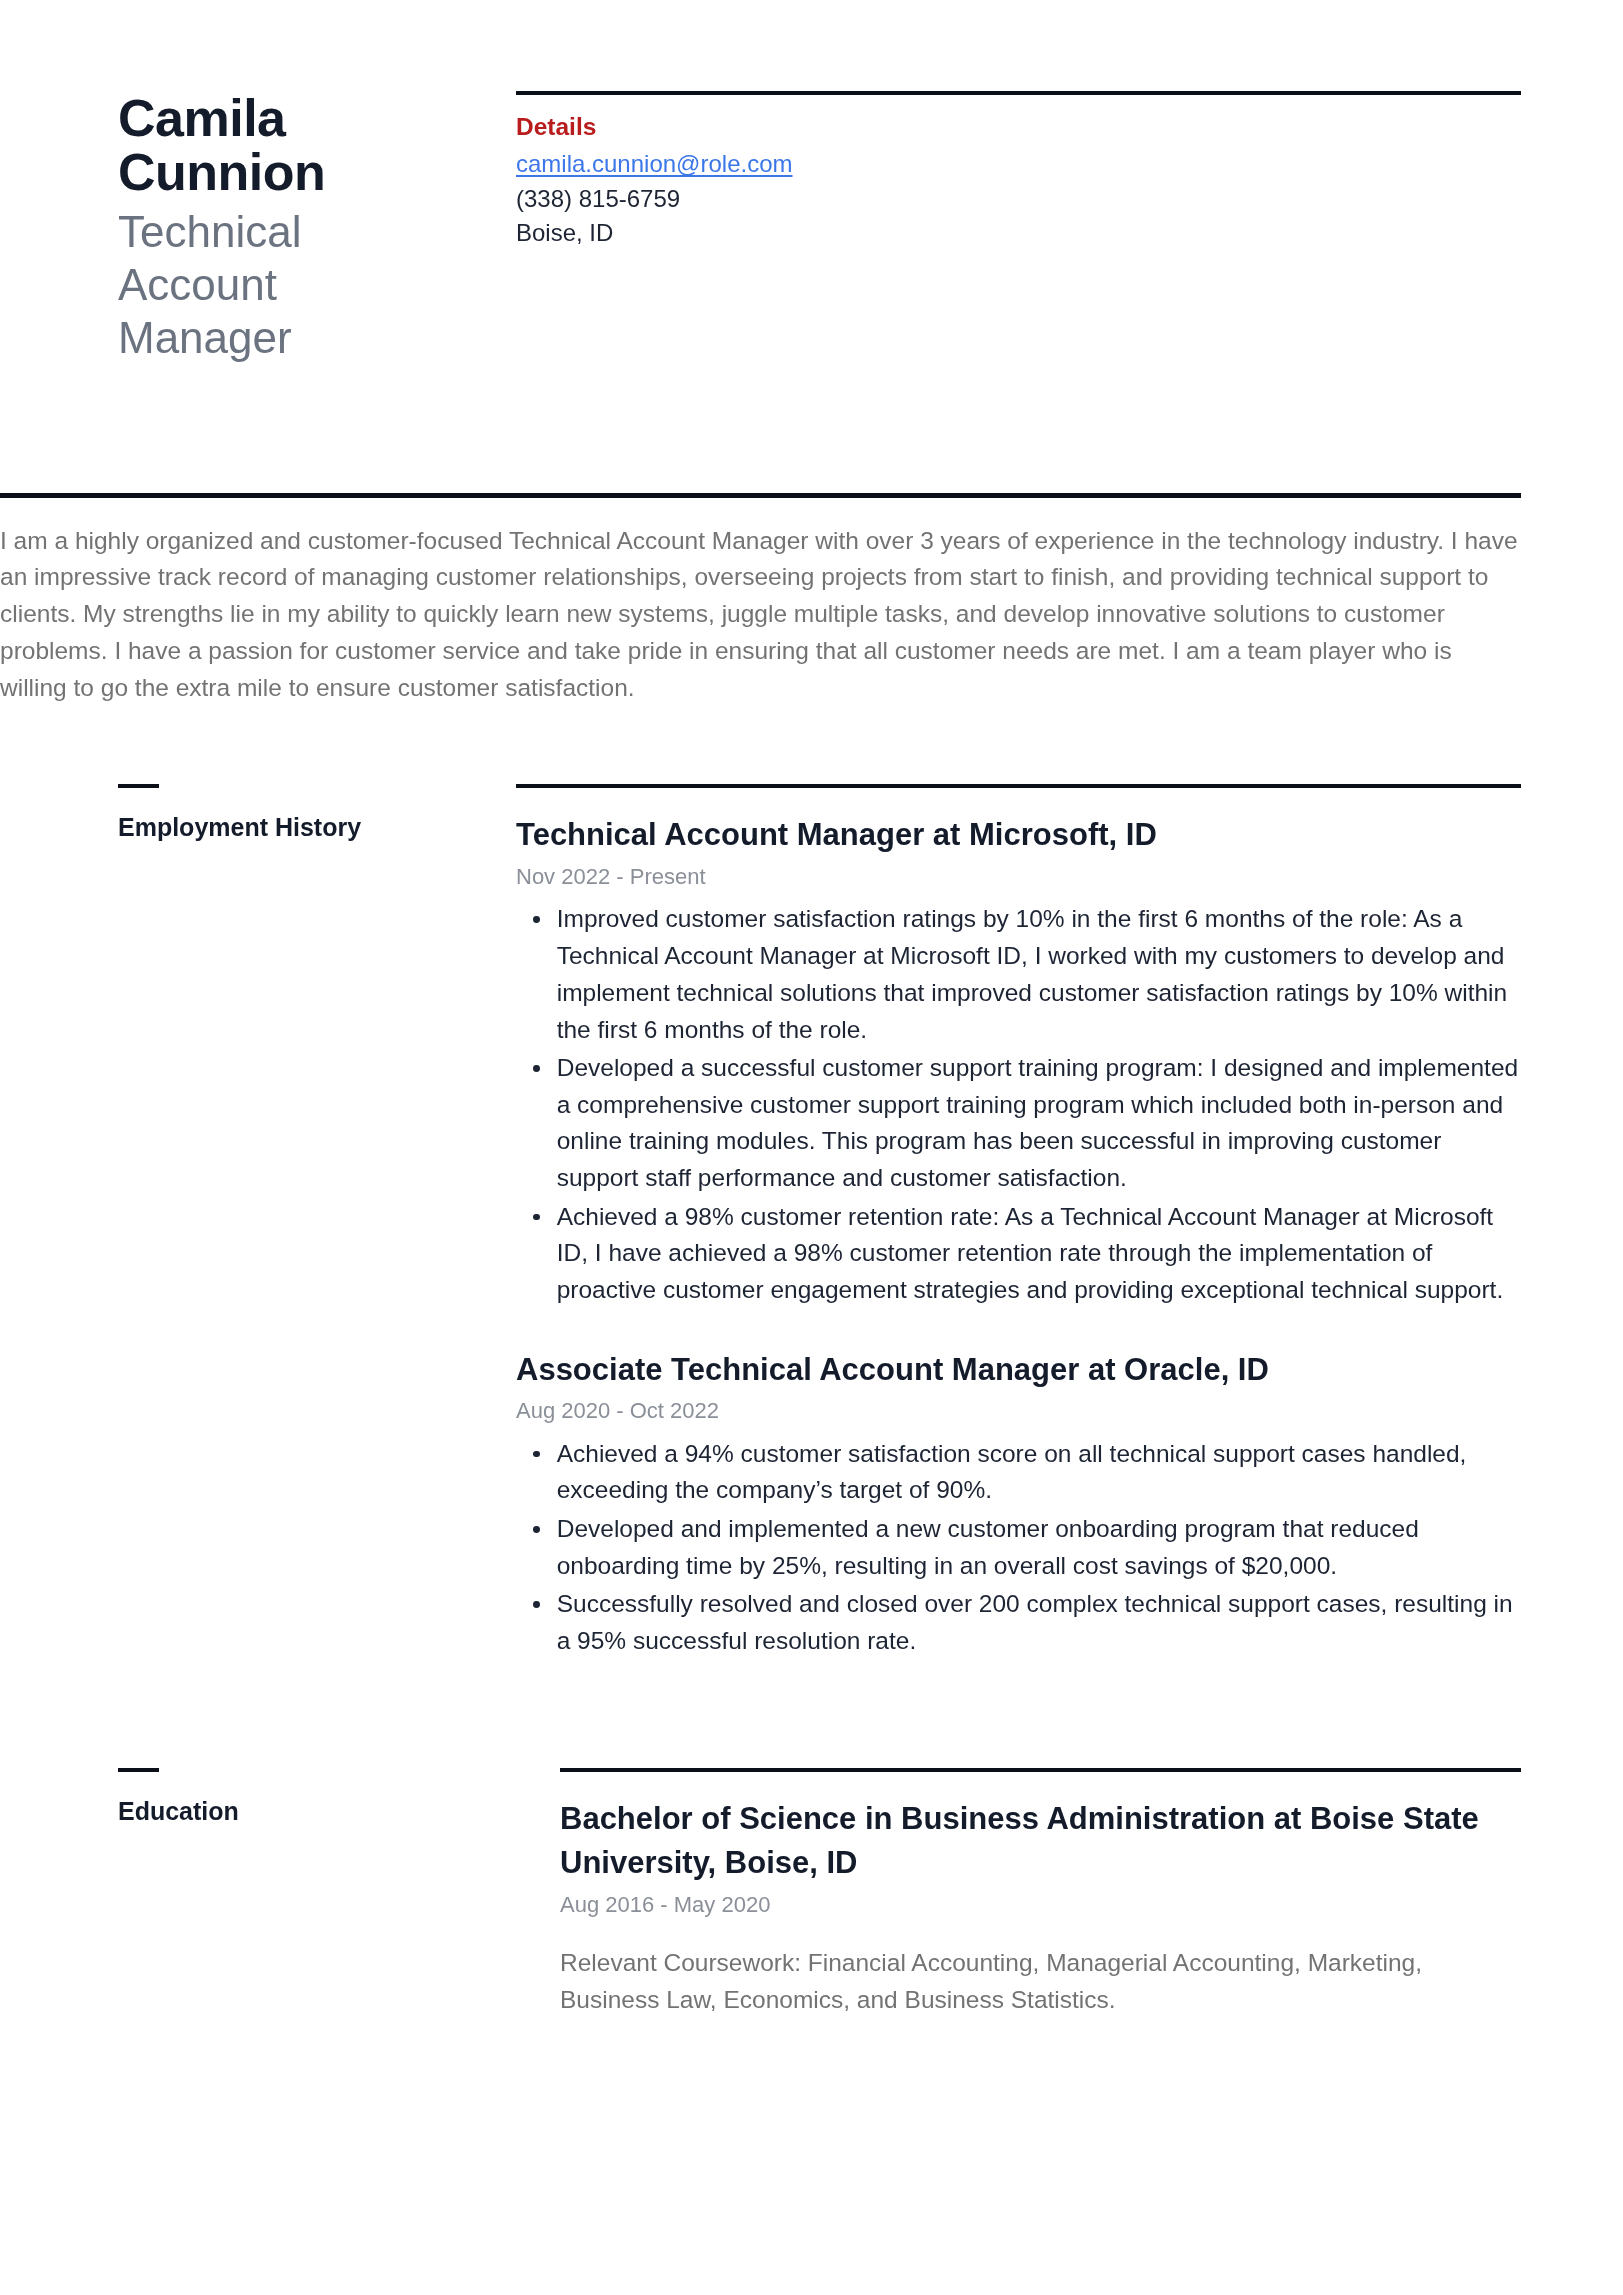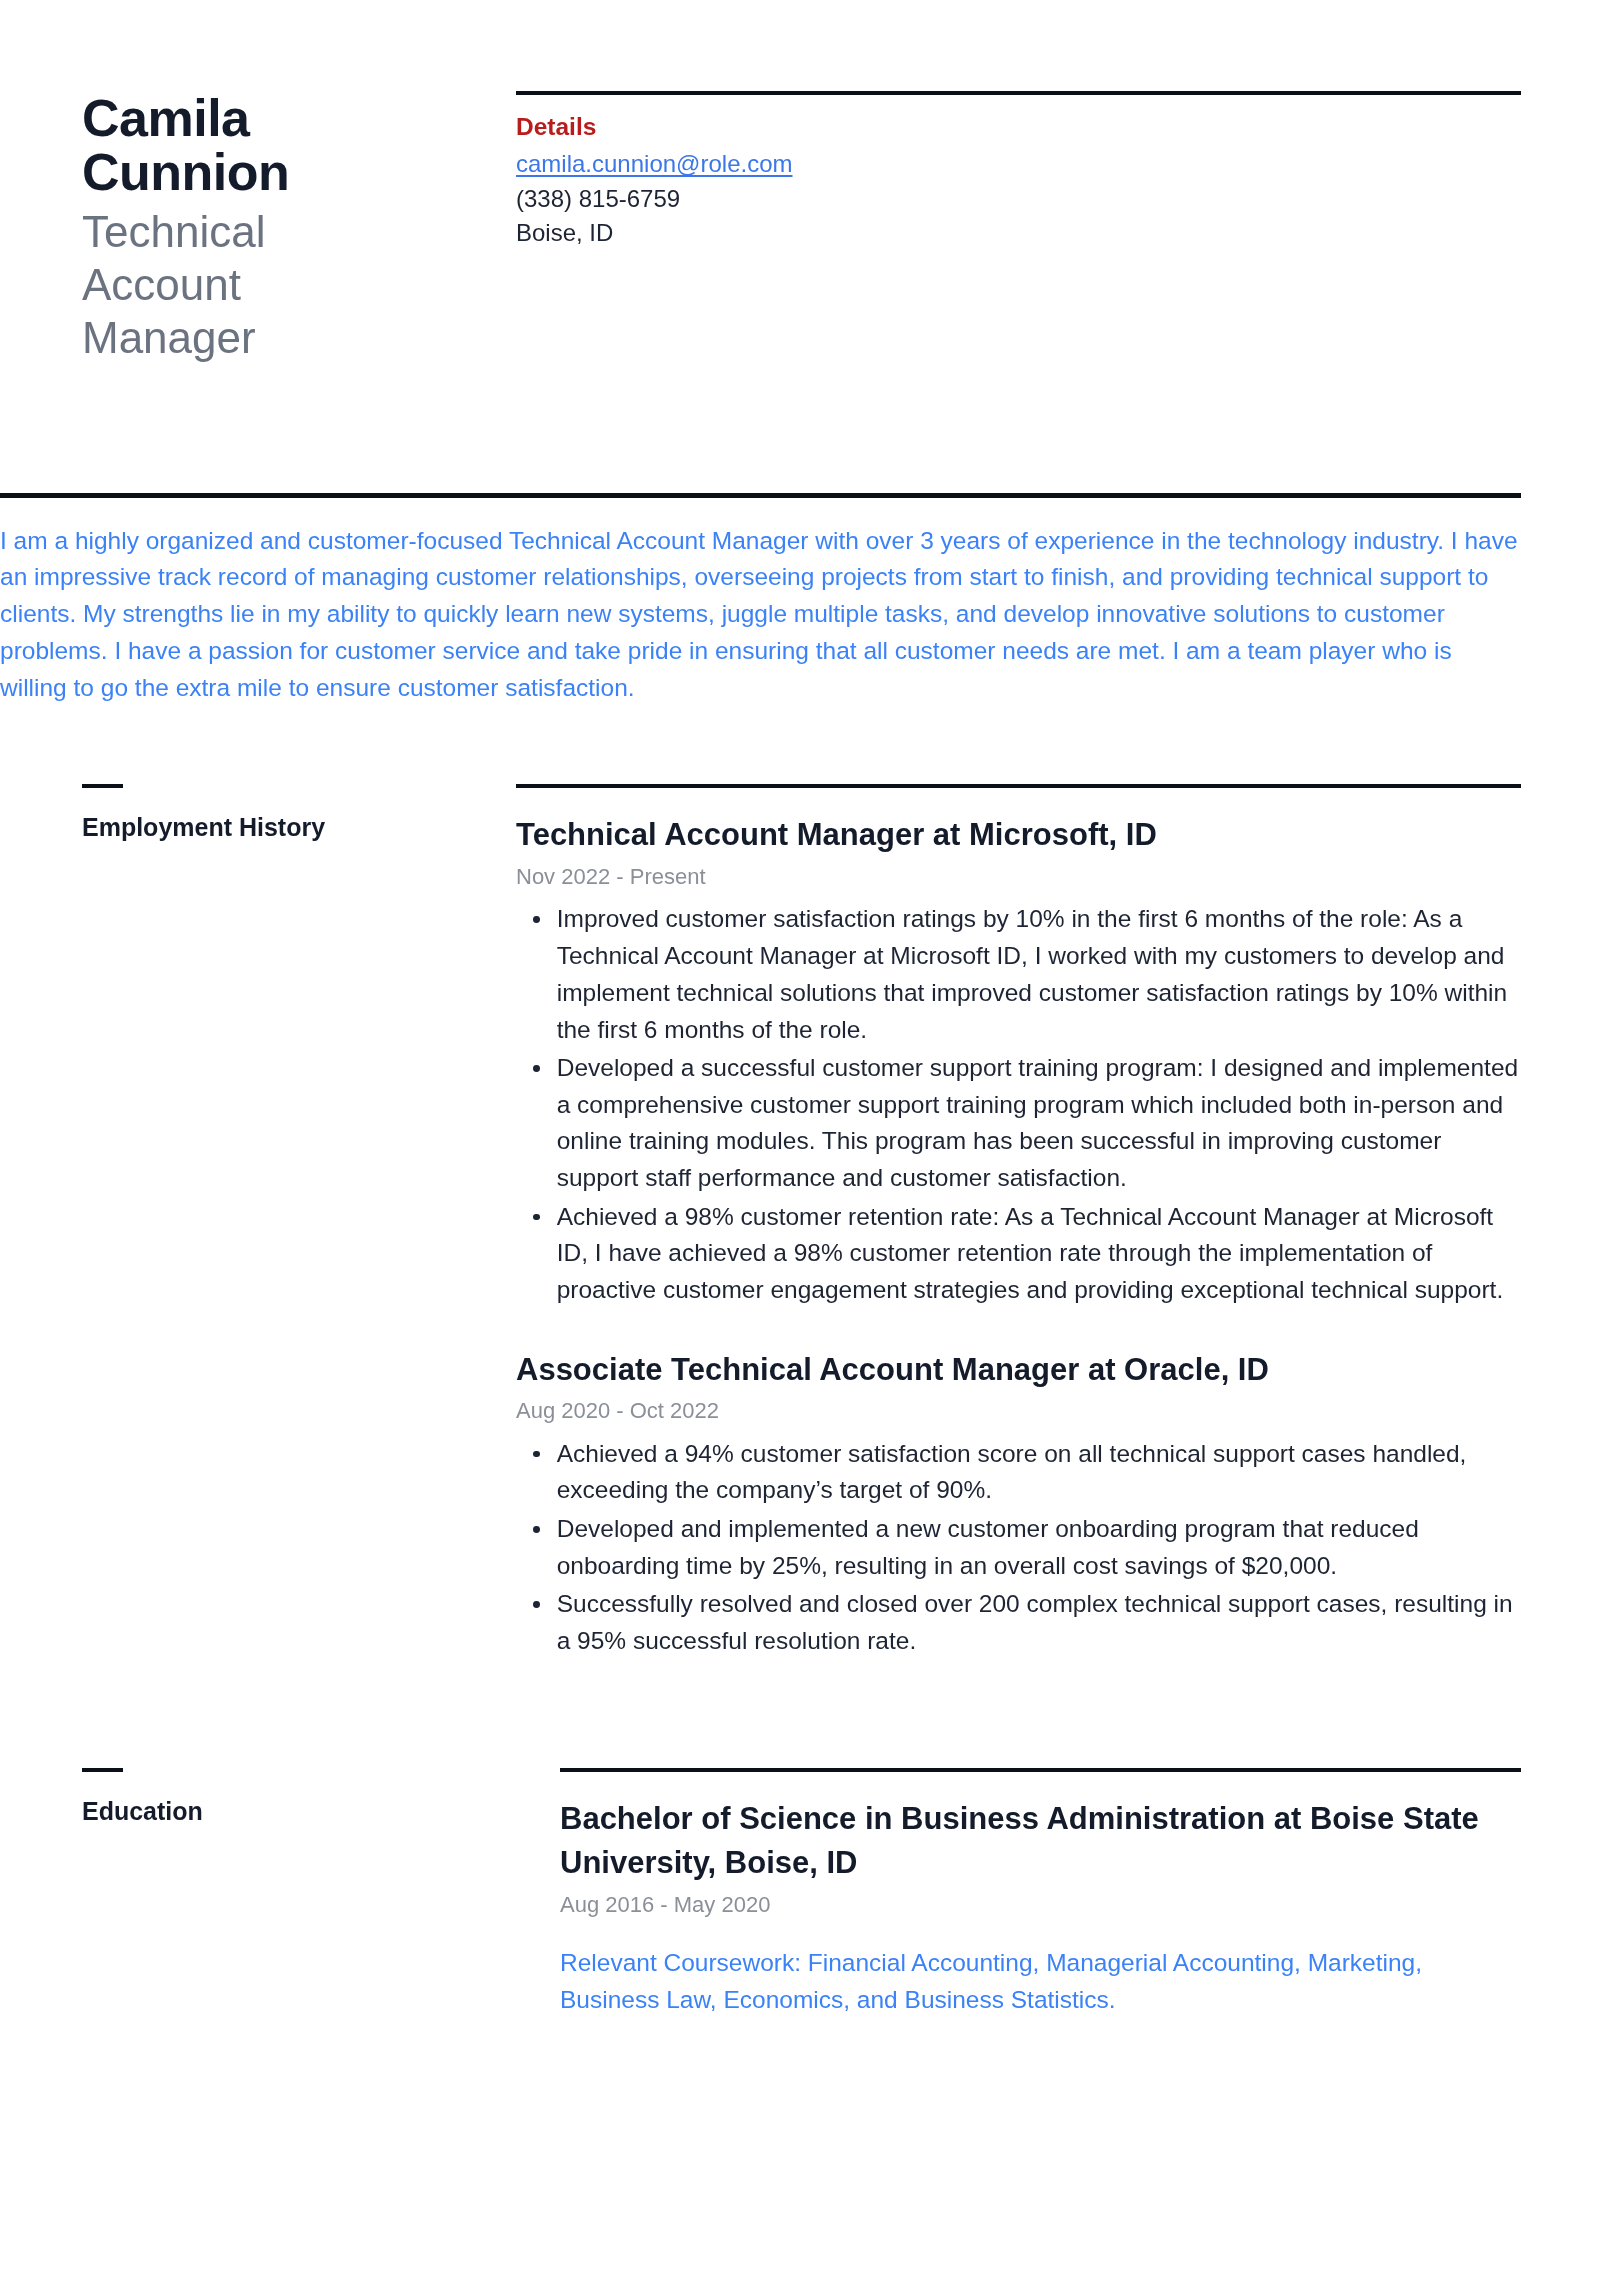--- a/index.html
+++ b/index.html
@@ -28,21 +28,21 @@
   .row {
     display: flex;
     align-items: flex-start;
     width: 100%;
     box-sizing: border-box;
   }
   .col-left {
     width: 516px;
     flex: 0 0 516px;
     box-sizing: border-box;
-    padding-left: 82px;
+    padding-left: 118px;
     padding-right: 20px;
   }
   .col-right {
     flex: 1 1 auto;
     box-sizing: border-box;
     padding-right: 103px;
   }
 
   
   .header-row {
@@ -108,21 +108,21 @@
     text-underline-offset: 2.5px;
     font-size: 24px;
     line-height: 1.42;
     display: inline-block;
   }
 
   
   .body-text {
     font-size: 24.5px;
     line-height: 1.5;
-    color: #3b82f6;
+    color: #737373;
     margin: 0;
   }
 
   .entry {
     margin-bottom: 3.4px;
   }
   .entry + .entry {
     margin-top: 39px;
   }
   .entry-title {

